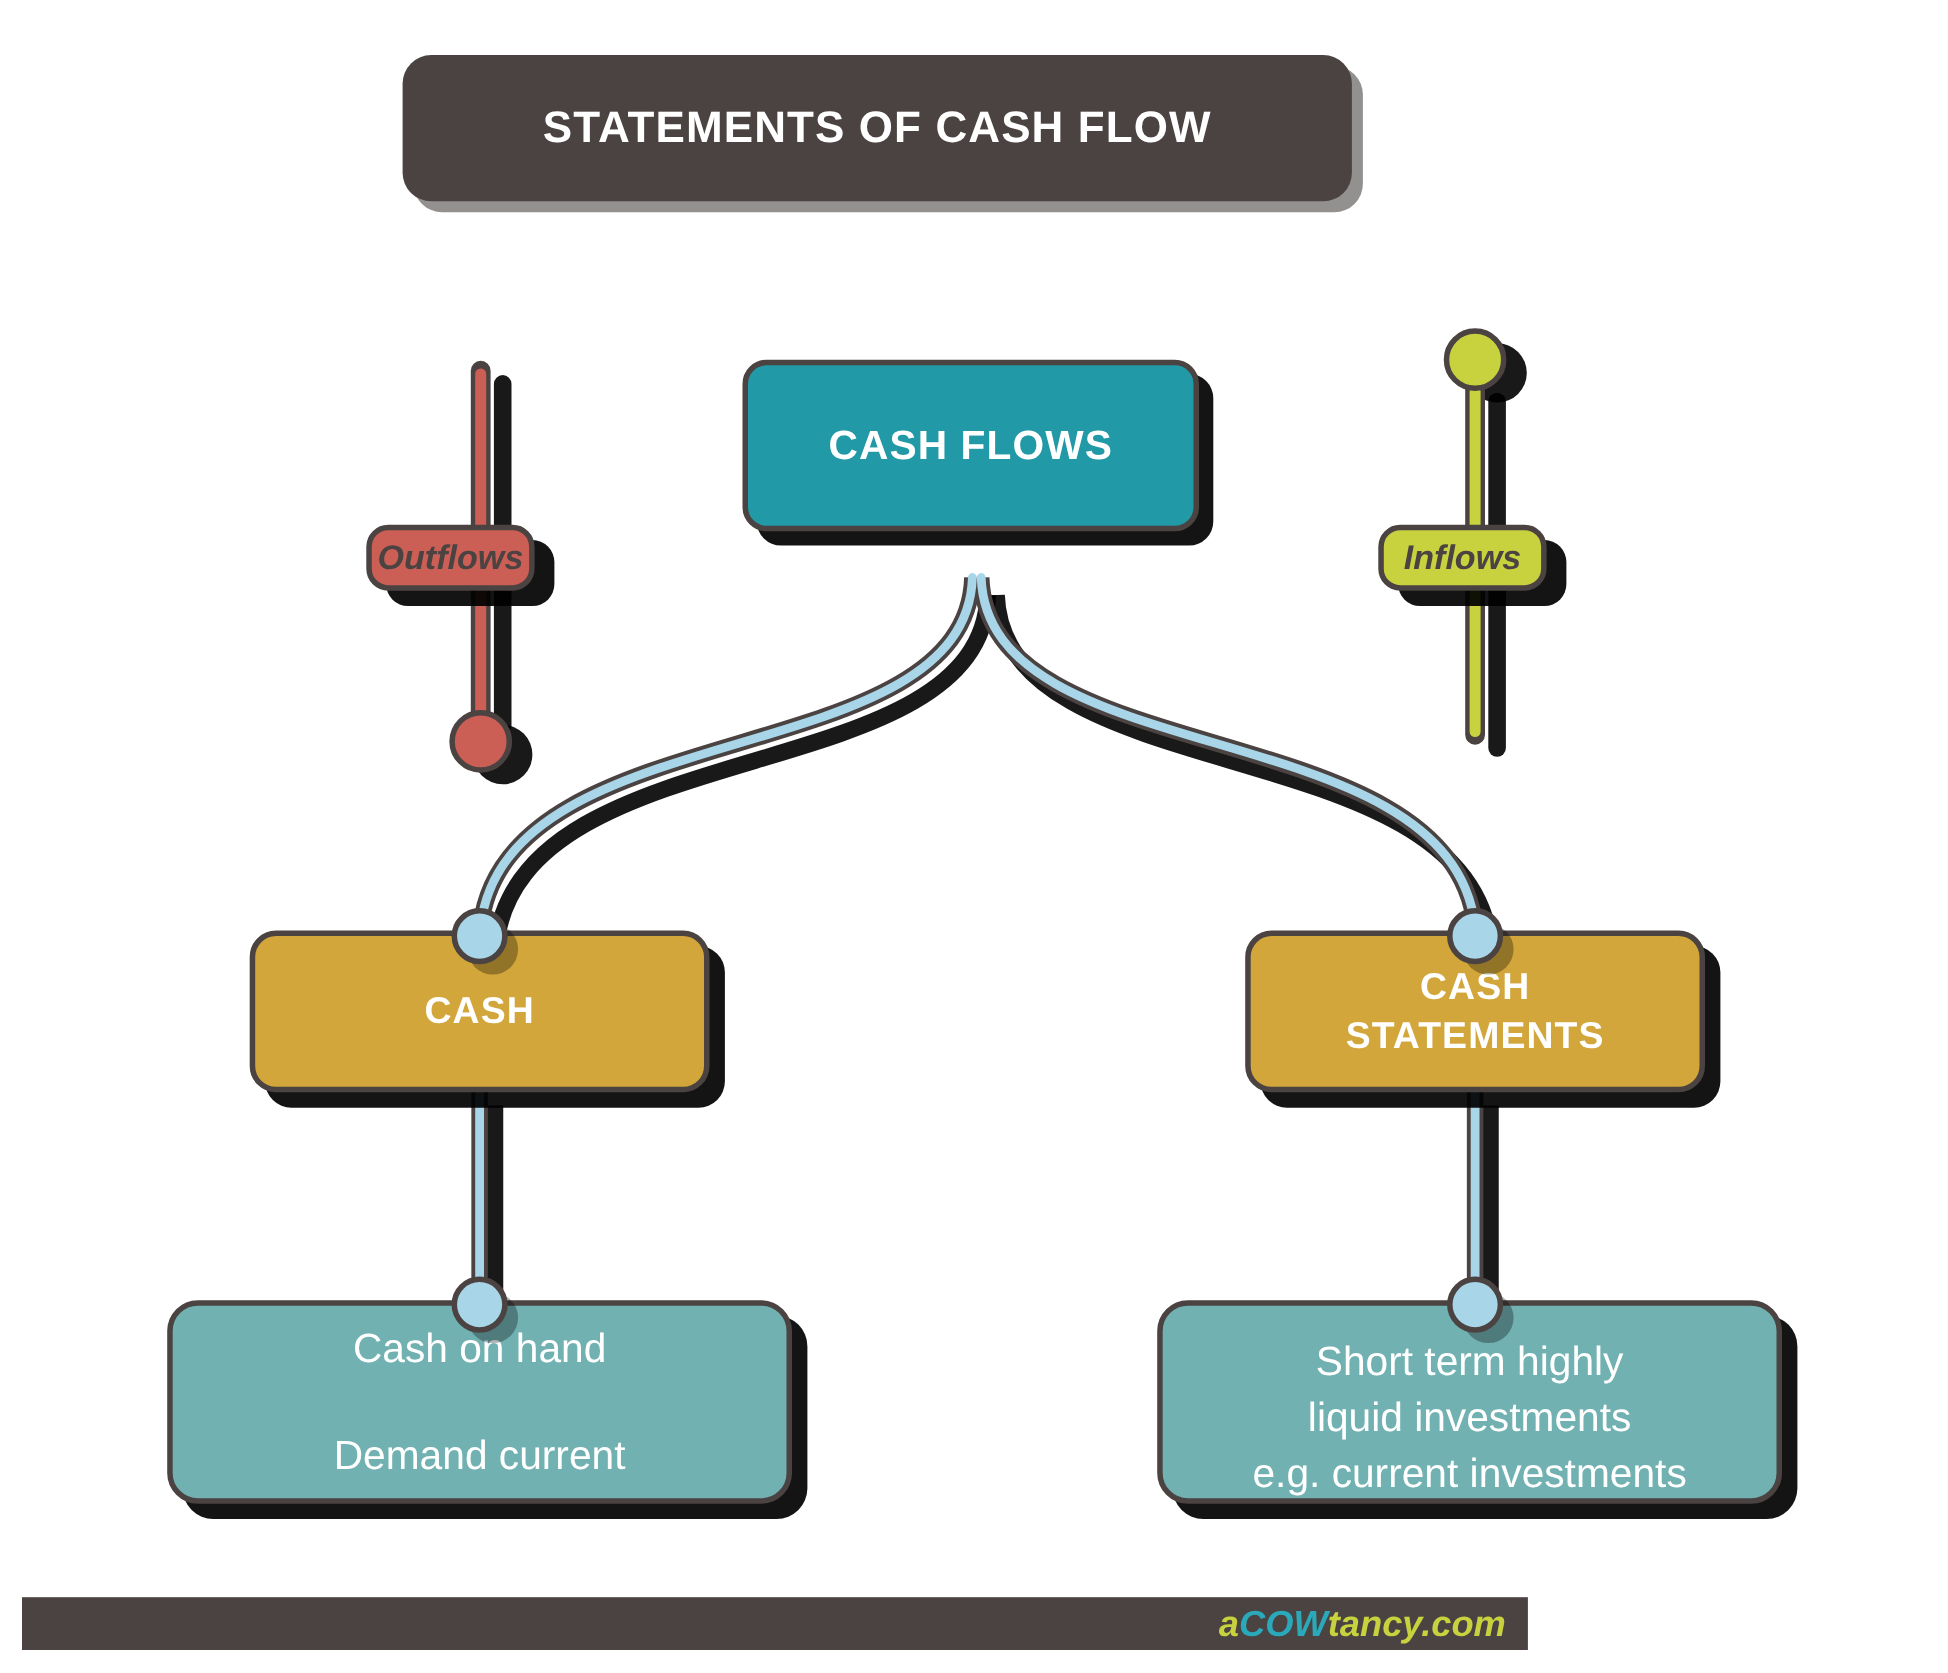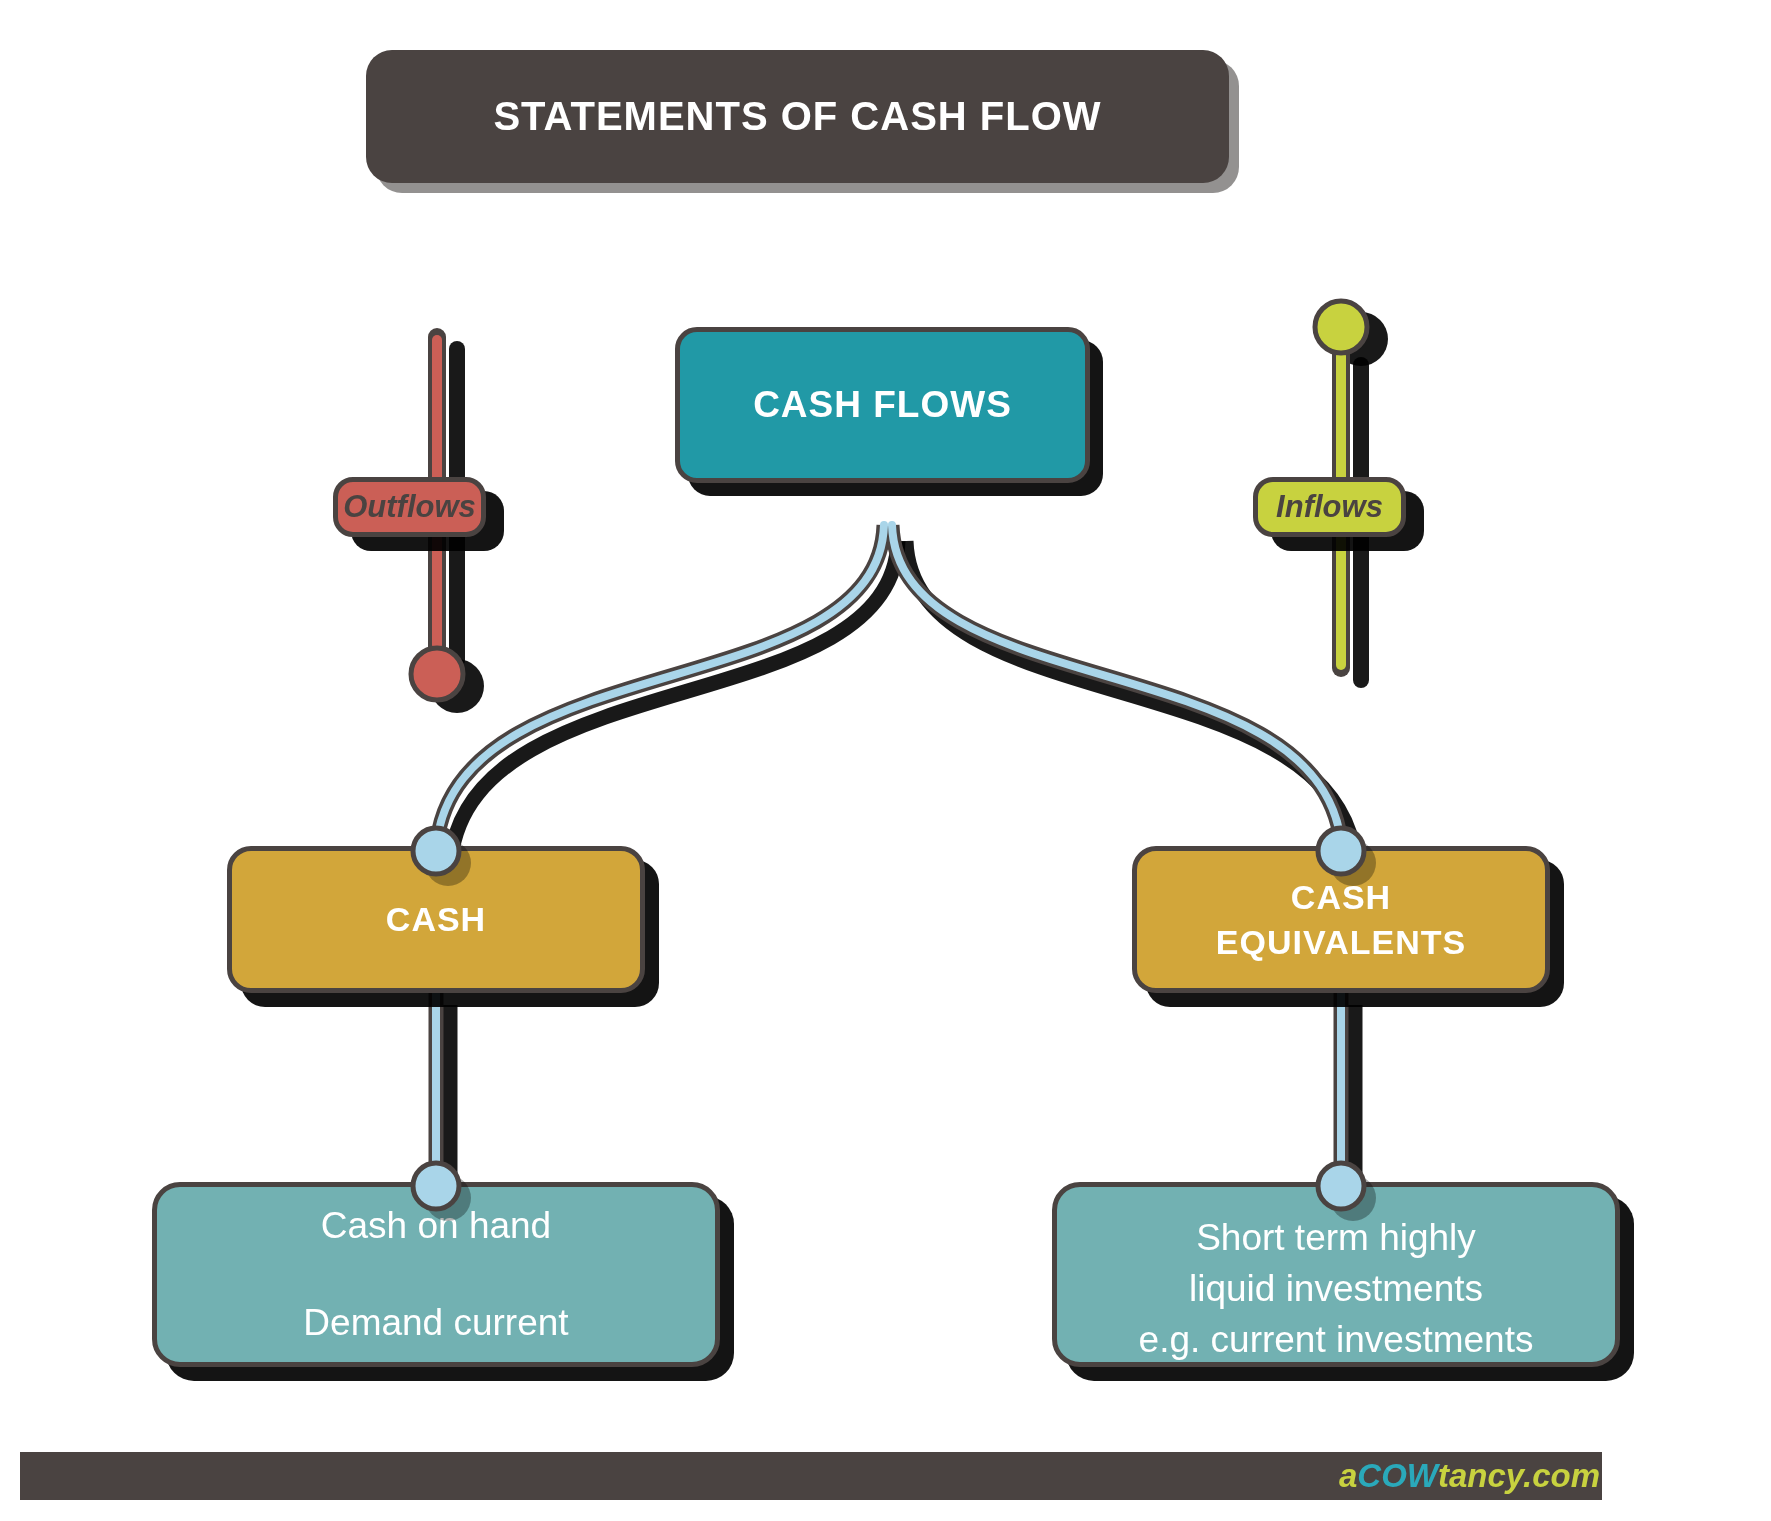--- a/index.html
+++ b/index.html
@@ -56,23 +56,23 @@
     border:5px solid var(--dark); border-radius:20px;
     box-shadow:18px 14px 0 rgba(0,0,0,0.92);
     color:var(--dark); font-size:31px; font-weight:bold; font-style:italic;
     z-index:3;
   }
   .pill-outflows { left:333px;  background:var(--red);  }
   .pill-inflows  { left:1253px; background:var(--lime); }
 
   
   .footer-bar {
-    position:absolute; left:20px; top:1452px; width:1582px; height:48px;
+    position:absolute; left:20px; top:1452px; width:1369px; height:48px;
     background:var(--dark); display:flex; align-items:center;
-    justify-content:flex-end; padding-right:2px; z-index:2;
+    justify-content:flex-end; padding-right:20px; z-index:2;
   }
   .logo { font-size:33px; font-style:italic; font-weight:bold; white-space:nowrap; }
   .logo .lg { color:var(--lime); }
   .logo .lc { color:var(--teal-bright); }
 
   
   .sh   { fill:none; stroke:#000; stroke-width:15; opacity:0.9; }
   .shl  { fill:none; stroke:#000; stroke-width:16; opacity:0.9; stroke-linecap:round; }
   .ol   { fill:none; stroke:var(--dark); stroke-width:15; }
   .inn  { fill:none; stroke:var(--light-blue); stroke-width:8; stroke-linecap:round; }
@@ -134,21 +134,21 @@
   <div class="box cashflows-box">
     <span>CASH FLOWS</span>
   </div>
 
   <div class="box gold-box gold-left">
     <span>CASH</span>
   </div>
 
   <div class="box gold-box gold-right">
     <span>CASH</span>
-    <span>EQUIVALENTS</span>
+    <span>STATEMENTS</span>
   </div>
 
   <div class="box teal-box teal-left">
     <div>Cash on hand</div>
     <div>Demand current</div>
   </div>
 
   <div class="box teal-box teal-right">
     <div>Short term highly</div>
     <div>liquid investments</div>

